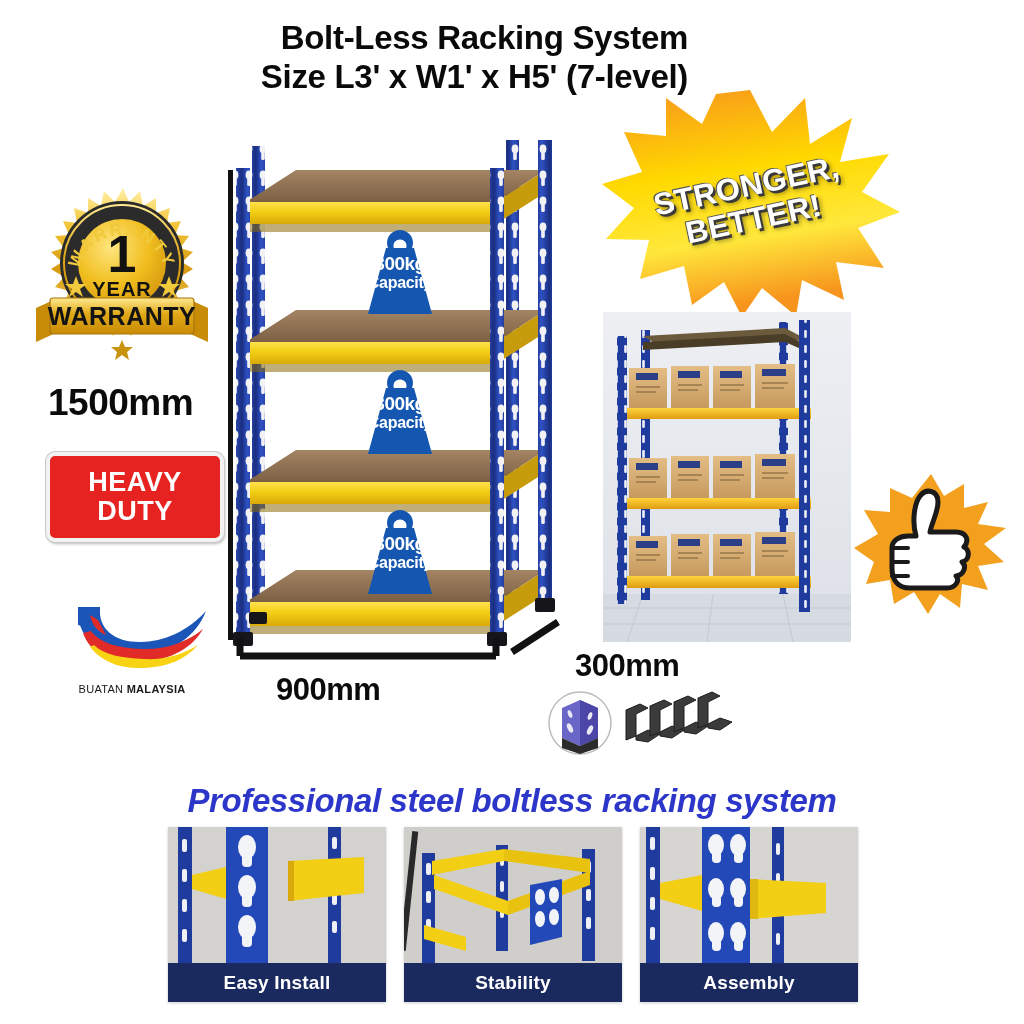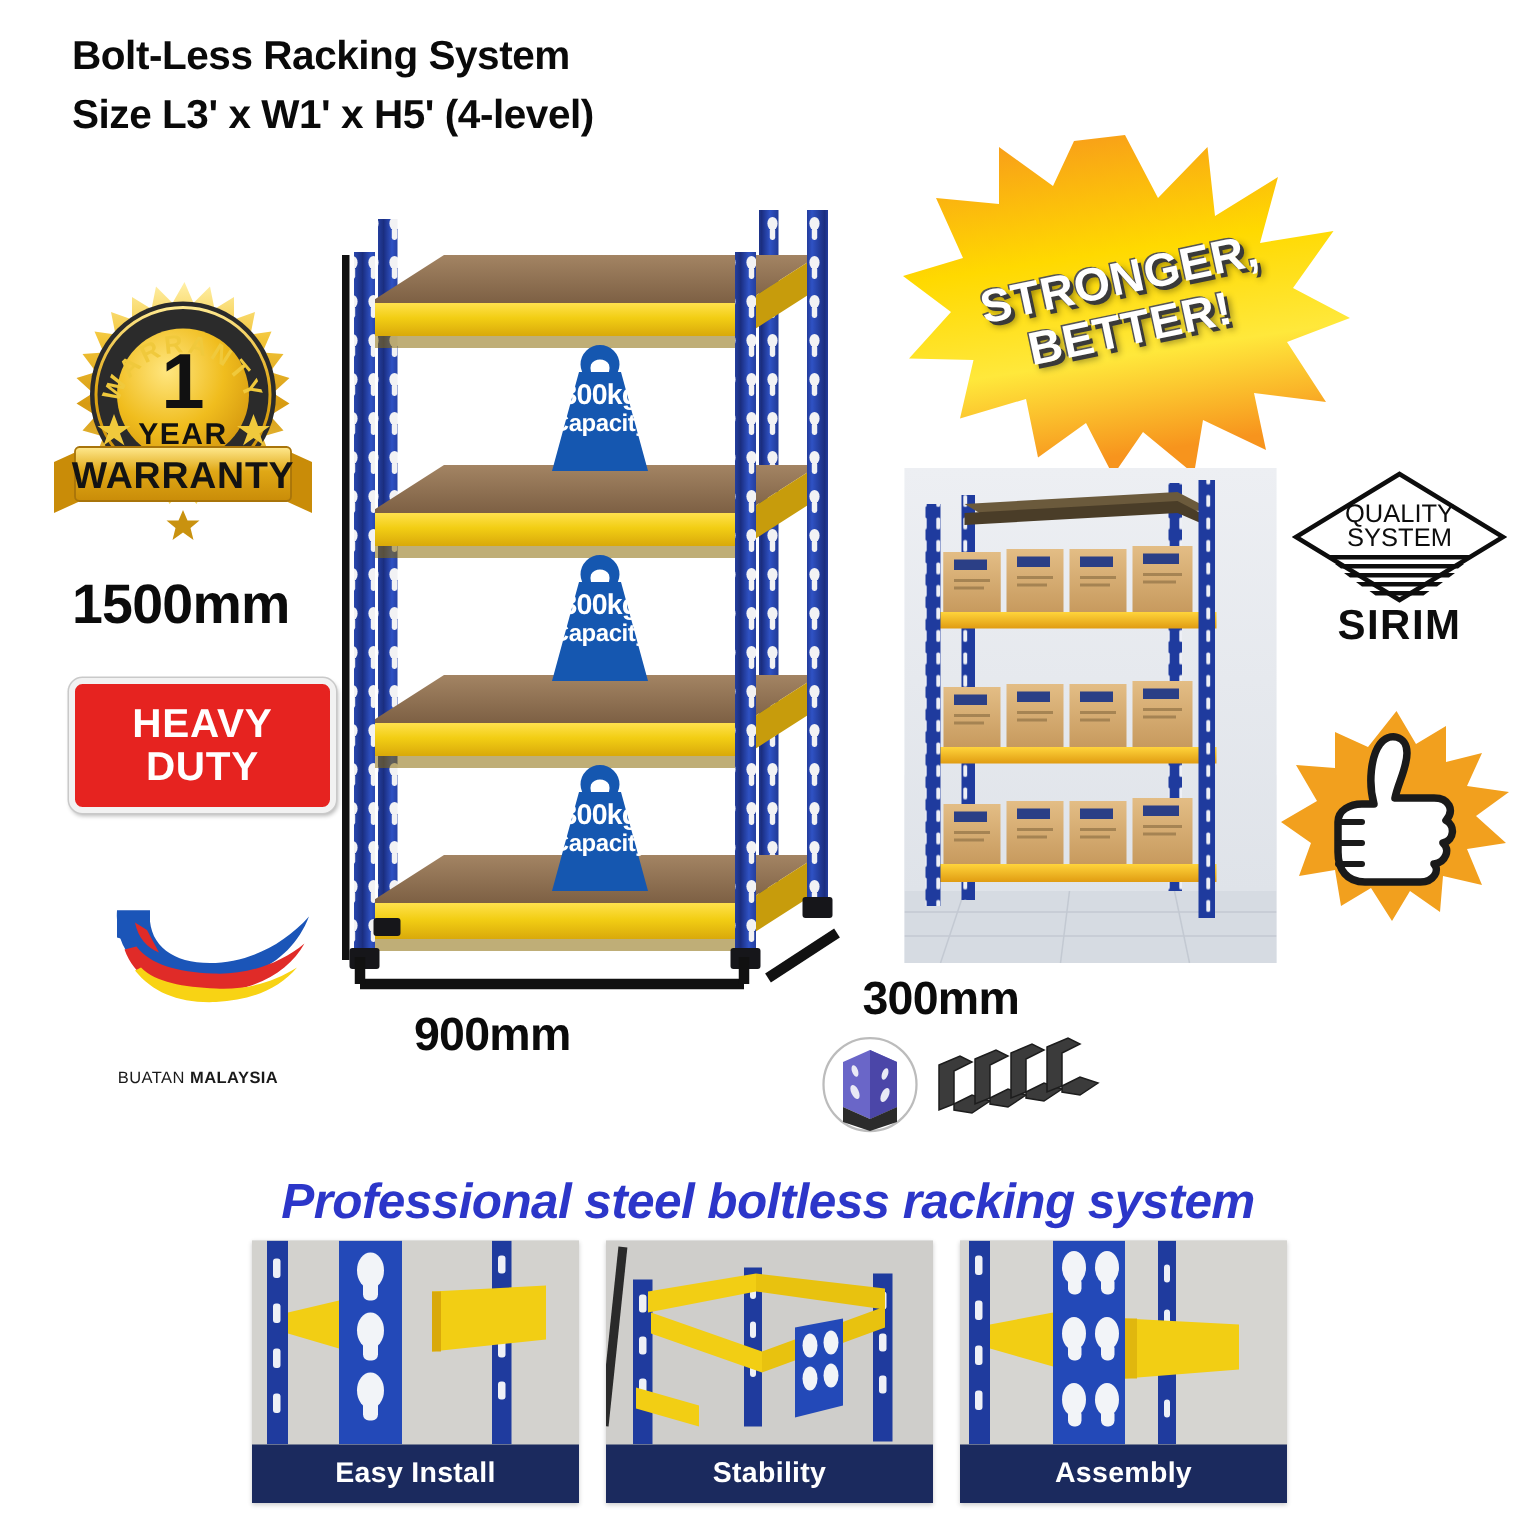--- a/index.html
+++ b/index.html
@@ -2,22 +2,22 @@
 <html><head>
 <meta charset="utf-8">
 <style>
   html,body{margin:0;padding:0;background:#fff;}
   body{width:1024px;height:1024px;position:relative;overflow:hidden;
        font-family:"Liberation Sans","DejaVu Sans",sans-serif;background:#ffffff;}
   #page{position:relative;width:1024px;height:1024px;background:#fff;}
 
   
   .title{position:absolute;left:48px;top:18px;width:640px;
-         font-weight:bold;font-size:27px;line-height:39px;color:#0a0a0a;
-         letter-spacing:-0.3px;}
+         font-weight:bold;font-size:33px;line-height:39px;color:#0a0a0a;
+         letter-spacing:-0.3px;text-align:right;}
   .title .l2{display:block;}
 
   
   .seal{position:absolute;left:28px;top:180px;width:190px;height:190px;}
   .seal svg{display:block;width:190px;height:190px;}
 
   
   .mm1500{position:absolute;left:48px;top:382px;font-size:37px;font-weight:bold;
           color:#0b0b0b;letter-spacing:-0.5px;}
 
@@ -26,21 +26,21 @@
          background:#e62320;border:4px solid #f2f2f2;border-radius:9px;
          box-shadow:0 0 0 1px #c9c9c9, 1px 2px 3px rgba(0,0,0,.28);
          display:flex;flex-direction:column;align-items:center;justify-content:center;}
   .heavy span{color:#fff;font-weight:bold;font-size:27px;line-height:29px;
               letter-spacing:.5px;}
 
   
   .bm{position:absolute;left:48px;top:585px;width:168px;height:120px;}
   .bm svg{display:block;width:168px;height:100px;}
   .bm-cap{position:absolute;left:0;top:98px;width:168px;text-align:center;
-          font-size:11px;color:#1a1a1a;letter-spacing:.3px;margin-top:30px;}
+          font-size:11px;color:#1a1a1a;letter-spacing:.3px;}
   .bm-cap b{font-weight:bold;}
 
   
   .rack{position:absolute;left:228px;top:140px;width:350px;height:540px;}
   .rack svg{display:block;}
 
   
   .cap{position:absolute;width:96px;height:88px;}
   .cap svg{display:block;width:96px;height:88px;}
   .cap .ct{position:absolute;left:0;top:26px;width:96px;text-align:center;
@@ -103,21 +103,21 @@
         background:#1b2a5e;color:#fff;display:flex;align-items:center;
         justify-content:center;font-size:19px;font-weight:bold;letter-spacing:.2px;}
 </style>
 </head>
 <body>
 
 <div id="page">
 
   <div class="title">
     <span>Bolt-Less Racking System</span>
-    <span class="l2">Size L3' x W1' x H5' (4-level)</span>
+    <span class="l2">Size L3' x W1' x H5' (7-level)</span>
   </div>
 
   <div class="seal">
     <svg viewBox="0 0 190 190">
       <defs>
         <linearGradient id="gold" x1="0" y1="0" x2="0" y2="1">
           <stop offset="0%" stop-color="#fff0a8"></stop>
             <stop offset="25%" stop-color="#f3c63a"></stop>
           <stop offset="55%" stop-color="#d79b12"></stop>
             <stop offset="100%" stop-color="#f5d965"></stop>
@@ -410,35 +410,20 @@
               <rect x="159" y="243" width="22" height="2"></rect>
           </g>
         </g>
       </g>
 
       <rect x="14" y="24" width="10" height="268" fill="url(#slots2)"></rect>
       <rect x="196" y="8" width="11" height="292" fill="url(#slots2)"></rect>
     </svg>
   </div>
 
-  <div class="sirim">
-    <svg viewBox="0 0 150 120">
-      <polygon points="75,4 144,46 75,88 6,46" fill="#fff" stroke="#0d0d0d" stroke-width="3"></polygon>
-      <g fill="#0d0d0d">
-        <polygon points="26,58 124,58 120,61 30,61"></polygon>
-        <polygon points="32,64 118,64 114,67 36,67"></polygon>
-        <polygon points="38,70 112,70 108,73 42,73"></polygon>
-        <polygon points="46,76 104,76 100,79 50,79"></polygon>
-        <polygon points="55,82 95,82 91,85 59,85"></polygon>
-      </g>
-      <text x="75" y="36" text-anchor="middle" font-size="17" fill="#0d0d0d" font-family="Liberation Sans, sans-serif">QUALITY</text>
-      <text x="75" y="52" text-anchor="middle" font-size="17" fill="#0d0d0d" font-family="Liberation Sans, sans-serif">SYSTEM</text>
-      <text x="75" y="114" text-anchor="middle" font-size="28" font-weight="bold" fill="#0d0d0d" letter-spacing="1" font-family="Liberation Sans, sans-serif">SIRIM</text>
-    </svg>
-  </div>
 
   <div class="thumb">
     <svg viewBox="0 0 158 146">
       <polygon fill="#f2a01e" points="79,4 92,26 112,14 112,38 136,32 126,54 154,58 132,74 152,92 126,96 136,120 110,114 108,138 88,124 76,144 62,122 42,134 38,110 14,114 22,92 2,78 26,64 12,40 38,42 38,18 60,28"></polygon>
       <g fill="#ffffff" stroke="#1a1a1a" stroke-width="5" stroke-linejoin="round" stroke-linecap="round">
         <path d="M64 66 C60 52 62 34 68 26 C74 18 86 20 86 32 C86 42 80 52 78 62 L104 62 C114 62 118 70 112 77 C118 80 118 90 110 92 C115 96 112 105 104 106 C108 110 104 118 95 118 L58 118 C46 118 40 110 40 98 L40 78 C40 70 48 66 56 66 Z"></path>
         <path d="M40 78 L56 78" stroke-width="4" fill="none"></path>
         <path d="M40 92 L56 92" stroke-width="4" fill="none"></path>
         <path d="M40 106 L56 106" stroke-width="4" fill="none"></path>
       </g>

